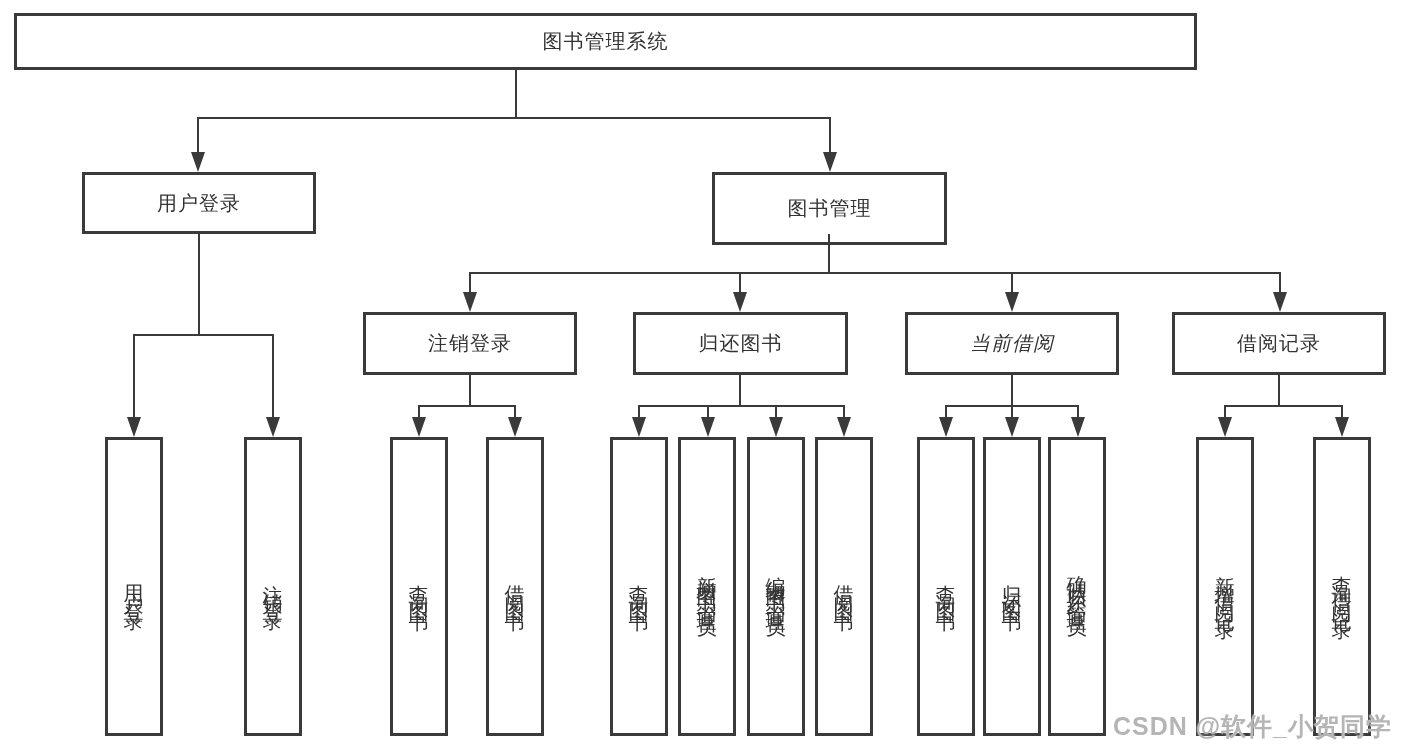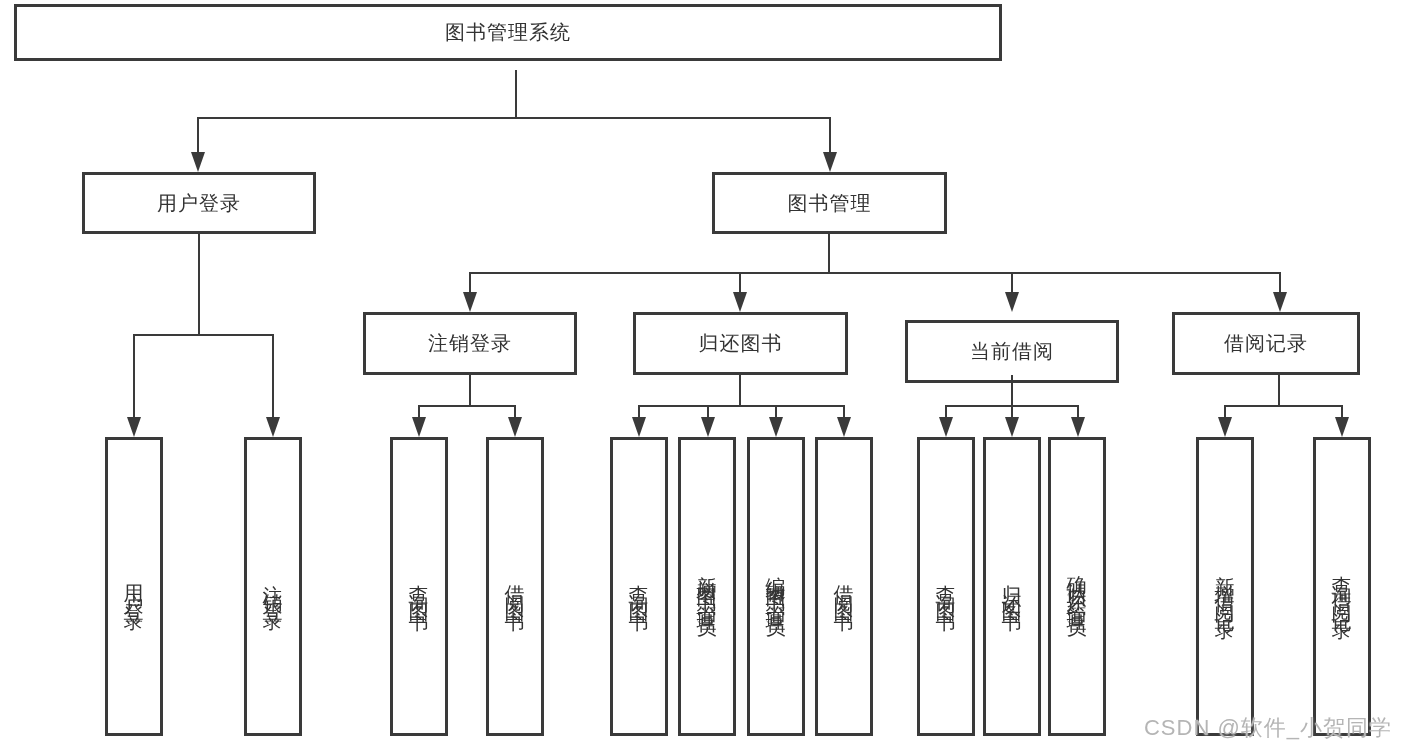--- a/index.html
+++ b/index.html
@@ -55,43 +55,44 @@
     position: absolute;
     width: 0; height: 0;
     border-left: 7px solid transparent;
     border-right: 7px solid transparent;
     border-top: 20px solid var(--line);
   }
   .watermark {
     position: absolute;
     right: 13px;
     bottom: 4px;
-    font-size: 22px;
+    font-size: 25px;
     color: var(--wm);
     letter-spacing: 1px;
     z-index: 5;
     text-shadow: 0 0 2px rgba(255,255,255,0.9);
+    font-weight: bold;
   }
 </style>
 </head>
 <body>
 
 <div class="canvas">
 
-  <div class="hbox" style="left:14px; top:4px; width:988px; height:57px;">图书管理系统</div>
+  <div class="hbox" style="left:14px; top:13px; width:1183px; height:57px;">图书管理系统</div>
 
   <div class="vline" style="left:515px; top:70px; height:48px;"></div>
   <div class="hline" style="left:197px; top:117px; width:634px;"></div>
   <div class="vline" style="left:197px; top:117px; height:36px;"></div>
   <div class="vline" style="left:829px; top:117px; height:36px;"></div>
   <div class="arrow" style="left:191px; top:152px;"></div>
   <div class="arrow" style="left:823px; top:152px;"></div>
 
   <div class="hbox" style="left:82px; top:172px; width:234px; height:62px;">用户登录</div>
-  <div class="hbox" style="left:712px; top:172px; width:235px; height:62px;">图书管理</div>
+  <div class="hbox" style="left:712px; top:172px; width:235px; height:73px;">图书管理</div>
 
   <div class="vline" style="left:198px; top:234px; height:101px;"></div>
   <div class="hline" style="left:133px; top:334px; width:141px;"></div>
   <div class="vline" style="left:133px; top:334px; height:84px;"></div>
   <div class="vline" style="left:272px; top:334px; height:84px;"></div>
   <div class="arrow" style="left:127px; top:417px;"></div>
   <div class="arrow" style="left:266px; top:417px;"></div>
 
   <div class="vline" style="left:828px; top:234px; height:40px;"></div>
   <div class="hline" style="left:469px; top:272px; width:812px;"></div>
@@ -99,22 +100,22 @@
   <div class="vline" style="left:739px; top:272px; height:21px;"></div>
   <div class="vline" style="left:1011px; top:272px; height:21px;"></div>
   <div class="vline" style="left:1279px; top:272px; height:21px;"></div>
   <div class="arrow" style="left:463px; top:292px;"></div>
   <div class="arrow" style="left:733px; top:292px;"></div>
   <div class="arrow" style="left:1005px; top:292px;"></div>
   <div class="arrow" style="left:1273px; top:292px;"></div>
 
   <div class="hbox" style="left:363px; top:312px; width:214px; height:63px;">注销登录</div>
   <div class="hbox" style="left:633px; top:312px; width:215px; height:63px;">归还图书</div>
-  <div class="hbox" style="left:905px; top:320px; width:214px; height:63px;">当前借阅</div>
-  <div class="hbox" style="left:1172px; top:312px; width:188px; height:63px;">借阅记录</div>
+  <div class="hbox" style="left:905px; top:312px; width:214px; height:63px;font-style:italic;">当前借阅</div>
+  <div class="hbox" style="left:1172px; top:312px; width:214px; height:63px;">借阅记录</div>
 
   <div class="vline" style="left:469px; top:375px; height:31px;"></div>
   <div class="hline" style="left:418px; top:405px; width:98px;"></div>
   <div class="vline" style="left:418px; top:405px; height:13px;"></div>
   <div class="vline" style="left:514px; top:405px; height:13px;"></div>
   <div class="arrow" style="left:412px; top:417px;"></div>
   <div class="arrow" style="left:508px; top:417px;"></div>
 
   <div class="vline" style="left:739px; top:375px; height:31px;"></div>
   <div class="hline" style="left:638px; top:405px; width:207px;"></div>

